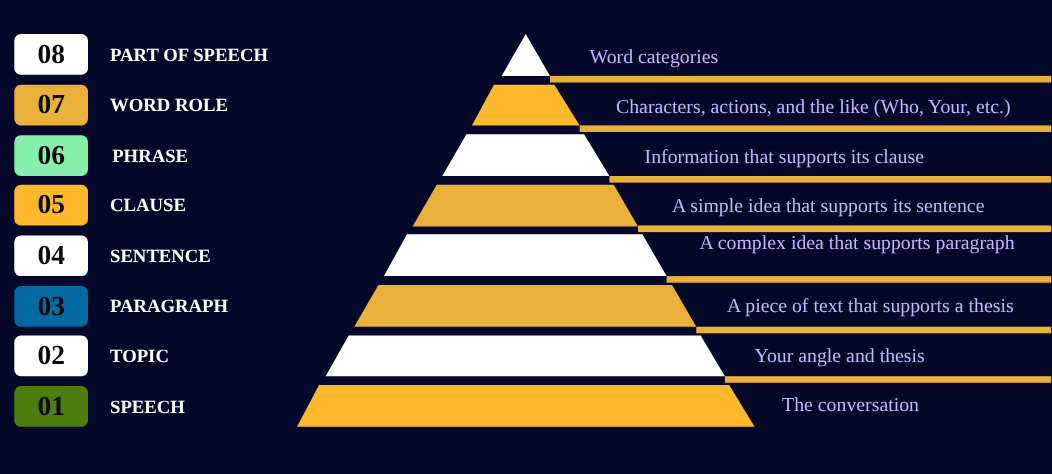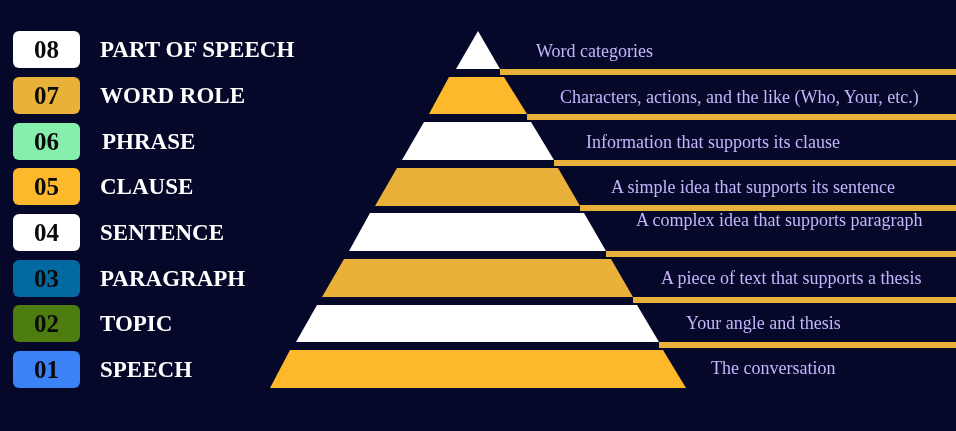--- a/index.html
+++ b/index.html
@@ -1,18 +1,18 @@
 <!DOCTYPE html>
 <html><head>
 <meta charset="utf-8">
 <style>
   html, body { margin: 0; padding: 0; }
   body { width: 956px; height: 431px; background: #060829; position: relative; overflow: hidden; font-family: "Liberation Serif", "DejaVu Serif", serif; }
   .badge { position: absolute; left: 13px; width: 67px; height: 37px; border-radius: 6px; display: flex; align-items: center; justify-content: center; font-weight: bold; font-size: 25px; color: #0a0a0a; }
-  .level-label { position: absolute; left: 100px; color: #ffffff; font-weight: bold; font-size: 23px; height: 37px; line-height: 37px; white-space: nowrap; }
+  .level-label { position: absolute; left: 100px; color: #ffffff; font-weight: bold; font-size: 17px; height: 37px; line-height: 37px; white-space: nowrap; }
   svg.pyr { position: absolute; left: 0; top: 0; }
   .desc { position: absolute; color: #c4b5fd; font-size: 18px; height: 30px; line-height: 30px; white-space: nowrap; }
 </style>
 </head>
 <body>
 
 <div>
   <div class="badge" style="top:31px;background:#ffffff">08</div>
   <div class="level-label" style="top:31px">PART OF SPEECH</div>
 
@@ -24,24 +24,24 @@
 
   <div class="badge" style="top:168px;background:#fdb82b">05</div>
   <div class="level-label" style="top:168px">CLAUSE</div>
 
   <div class="badge" style="top:214px;background:#ffffff">04</div>
   <div class="level-label" style="top:214px">SENTENCE</div>
 
   <div class="badge" style="top:260px;background:#0369a1">03</div>
   <div class="level-label" style="top:260px">PARAGRAPH</div>
 
-  <div class="badge" style="top:305px;background:#4d7c0f">02</div>
+  <div class="badge" style="top:305px;background:#ffffff">02</div>
   <div class="level-label" style="top:305px">TOPIC</div>
 
-  <div class="badge" style="top:351px;background:#3b82f6">01</div>
+  <div class="badge" style="top:351px;background:#4d7c0f">01</div>
   <div class="level-label" style="top:351px">SPEECH</div>
 </div>
 
 <svg class="pyr" width="956" height="431" viewBox="0 0 956 431">
 
   <g>
     <rect x="500" y="69" width="456" height="6" fill="#e9b03a"></rect>
     <rect x="527" y="114" width="429" height="6" fill="#e9b03a"></rect>
     <rect x="554" y="160" width="402" height="6" fill="#e9b03a"></rect>
     <rect x="580" y="205" width="376" height="6" fill="#e9b03a"></rect>

